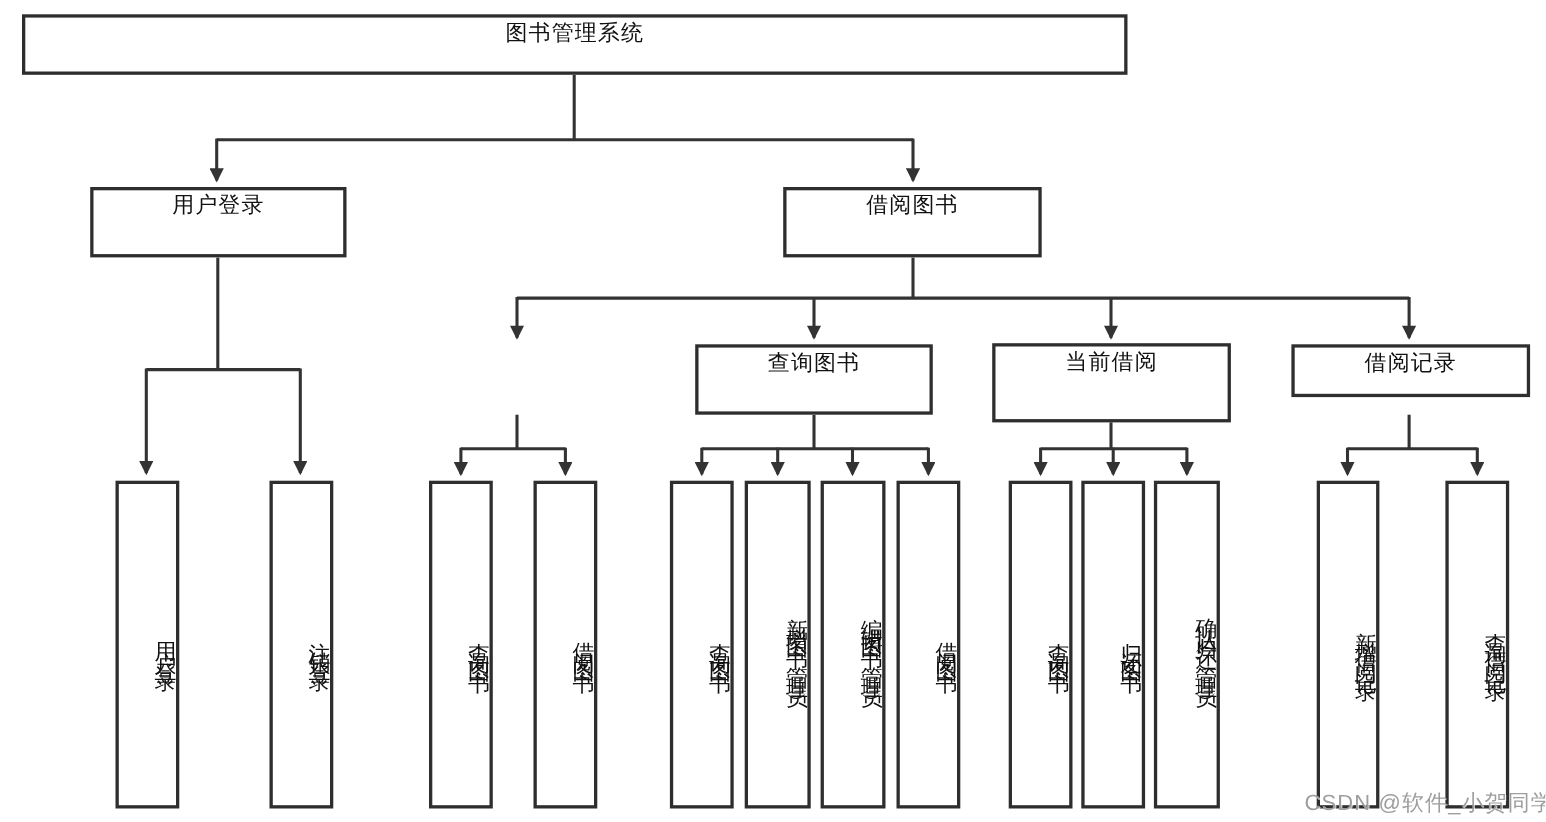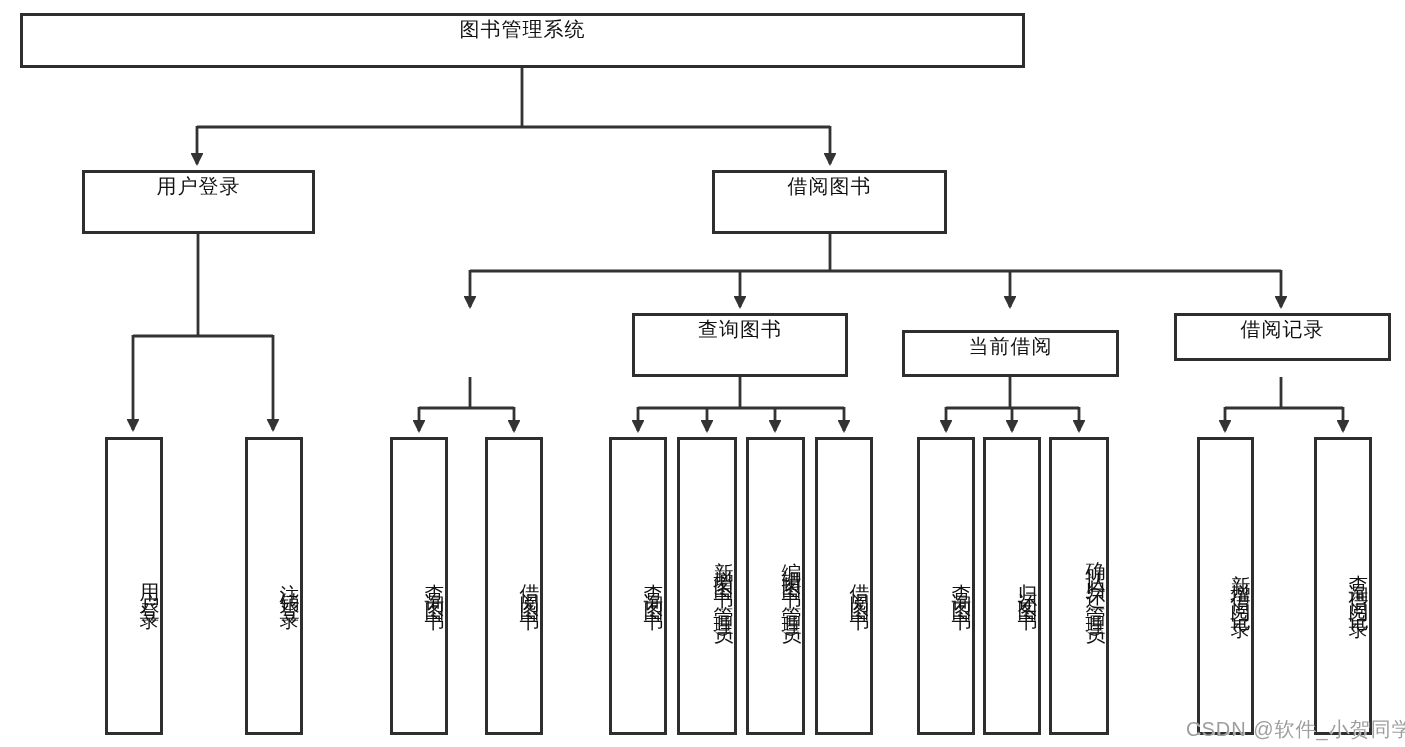--- a/index.html
+++ b/index.html
@@ -110,21 +110,21 @@
   <div class="node h" style="left:82px;top:170px;width:233px;height:64px">
     <span>用户登录</span>
   </div>
   <div class="node h" style="left:712px;top:170px;width:235px;height:64px">
     <span>借阅图书</span>
   </div>
 
   <div class="node h" style="left:632px;top:313px;width:216px;height:64px">
     <span>查询图书</span>
   </div>
-  <div class="node h" style="left:902px;top:330px;width:217px;height:47px">
+  <div class="node h" style="left:902px;top:312px;width:217px;height:72px">
     <span>当前借阅</span>
   </div>
   <div class="node h" style="left:1174px;top:313px;width:217px;height:48px">
     <span>借阅记录</span>
   </div>
 
   <div class="node v" style="left:105px;top:437px;width:58px;height:298px">
     <span>用户登录</span>
   </div>
   <div class="node v" style="left:245px;top:437px;width:58px;height:298px">

